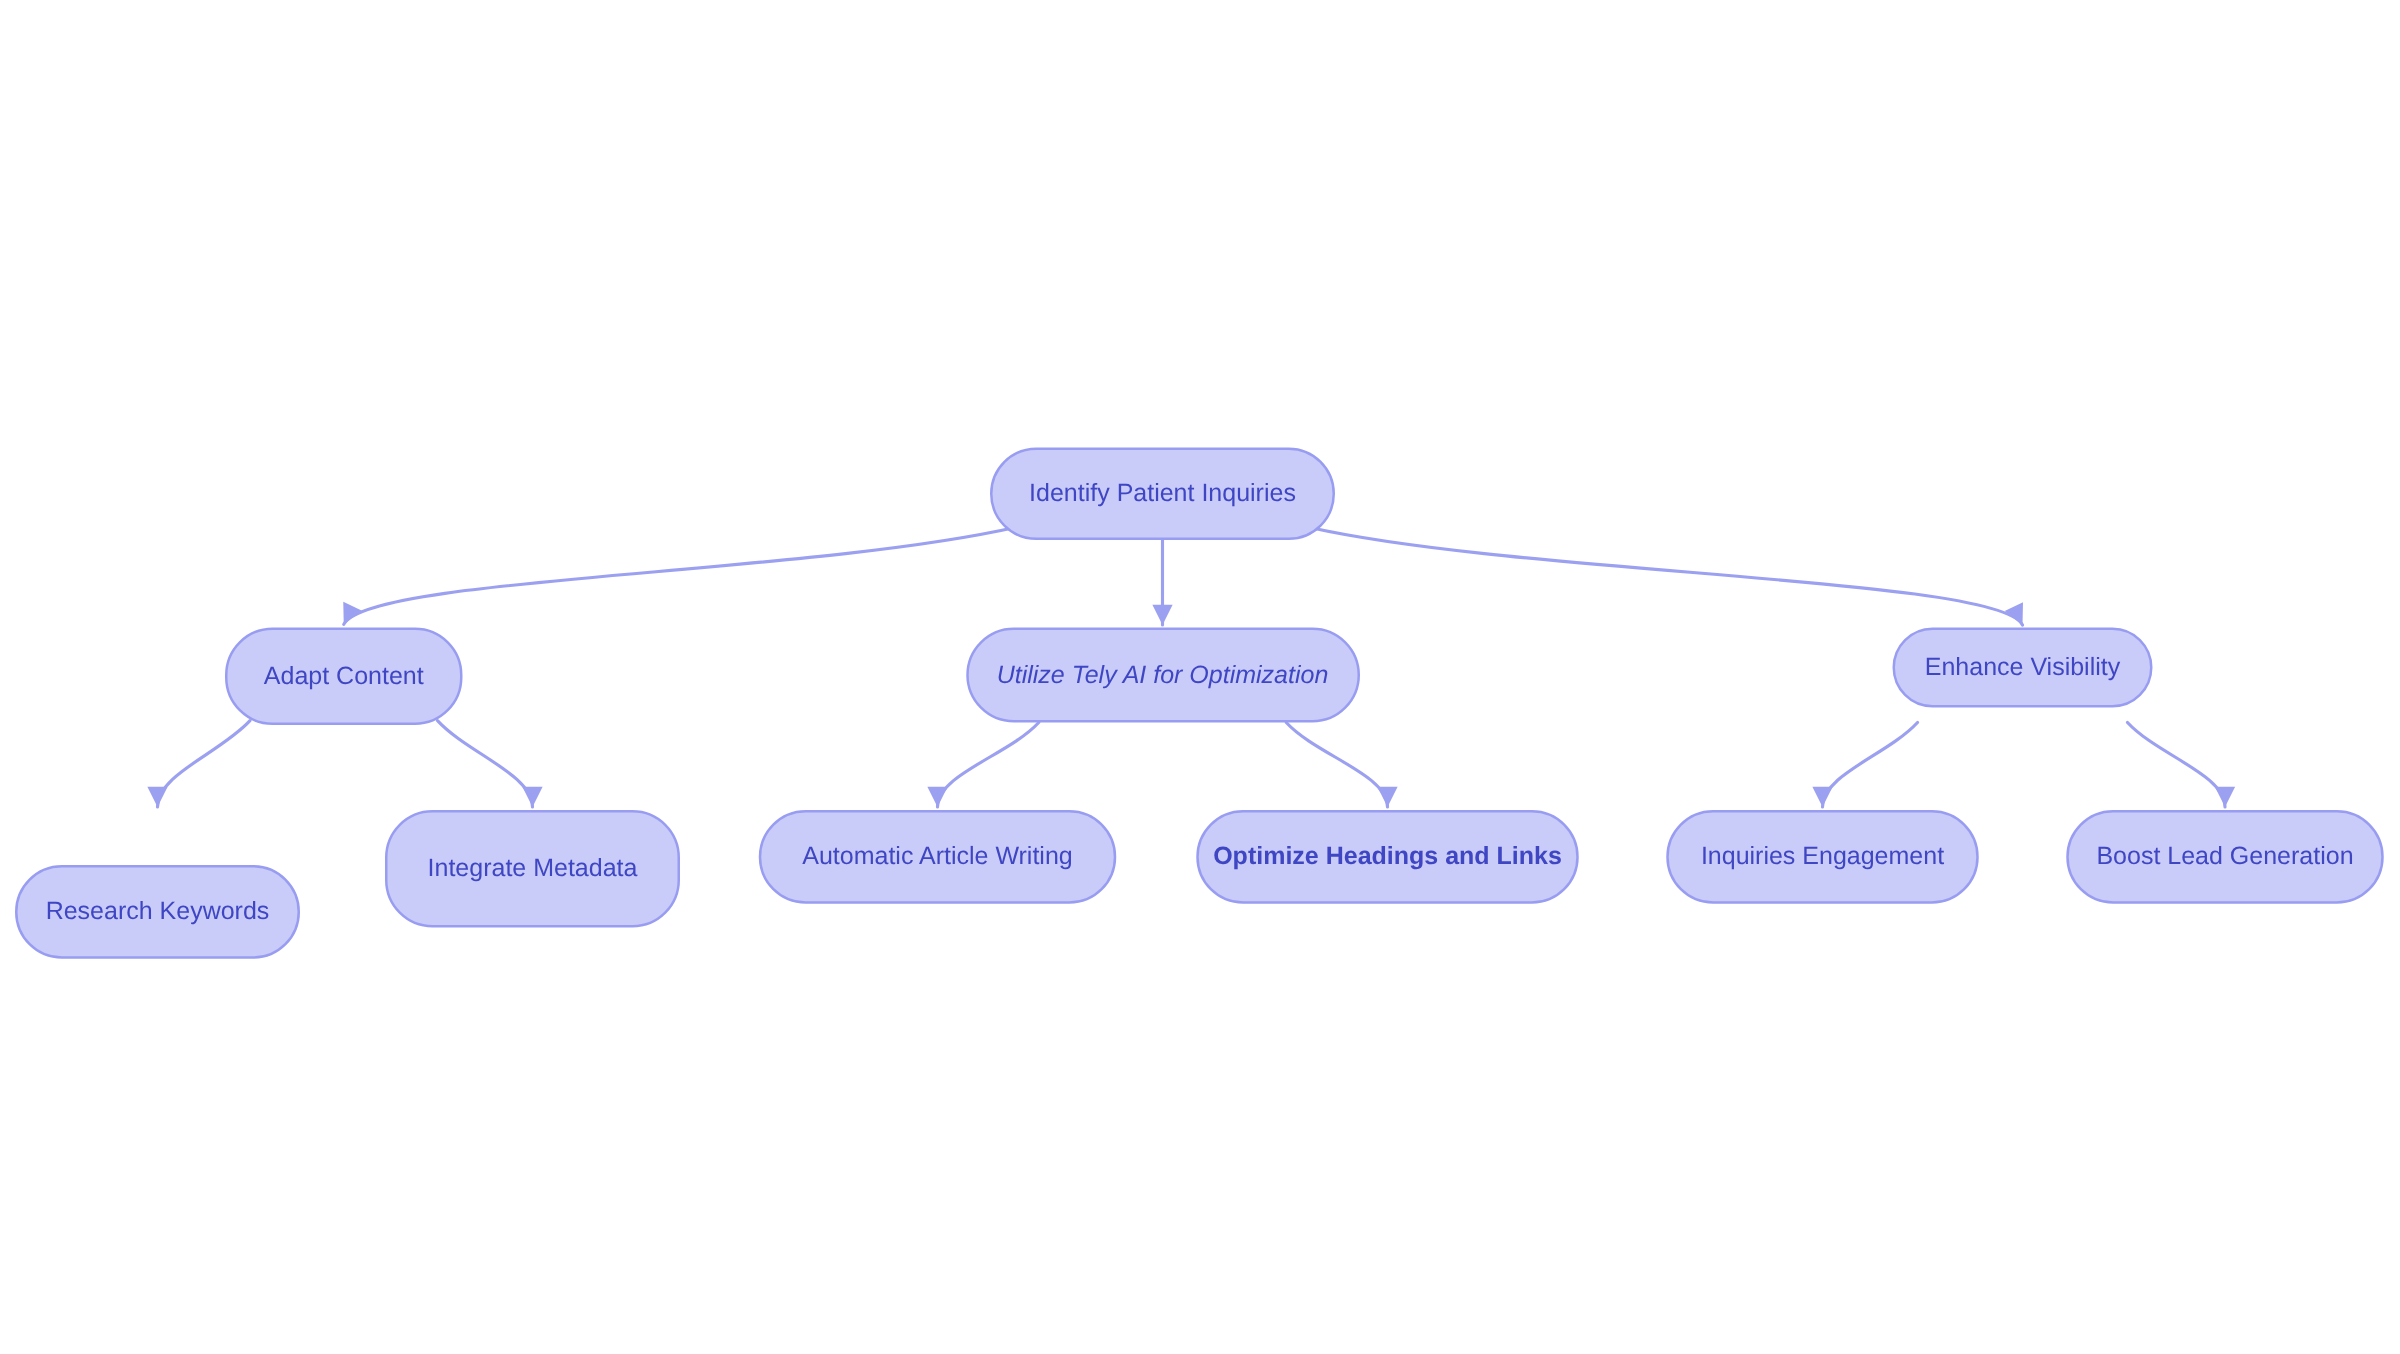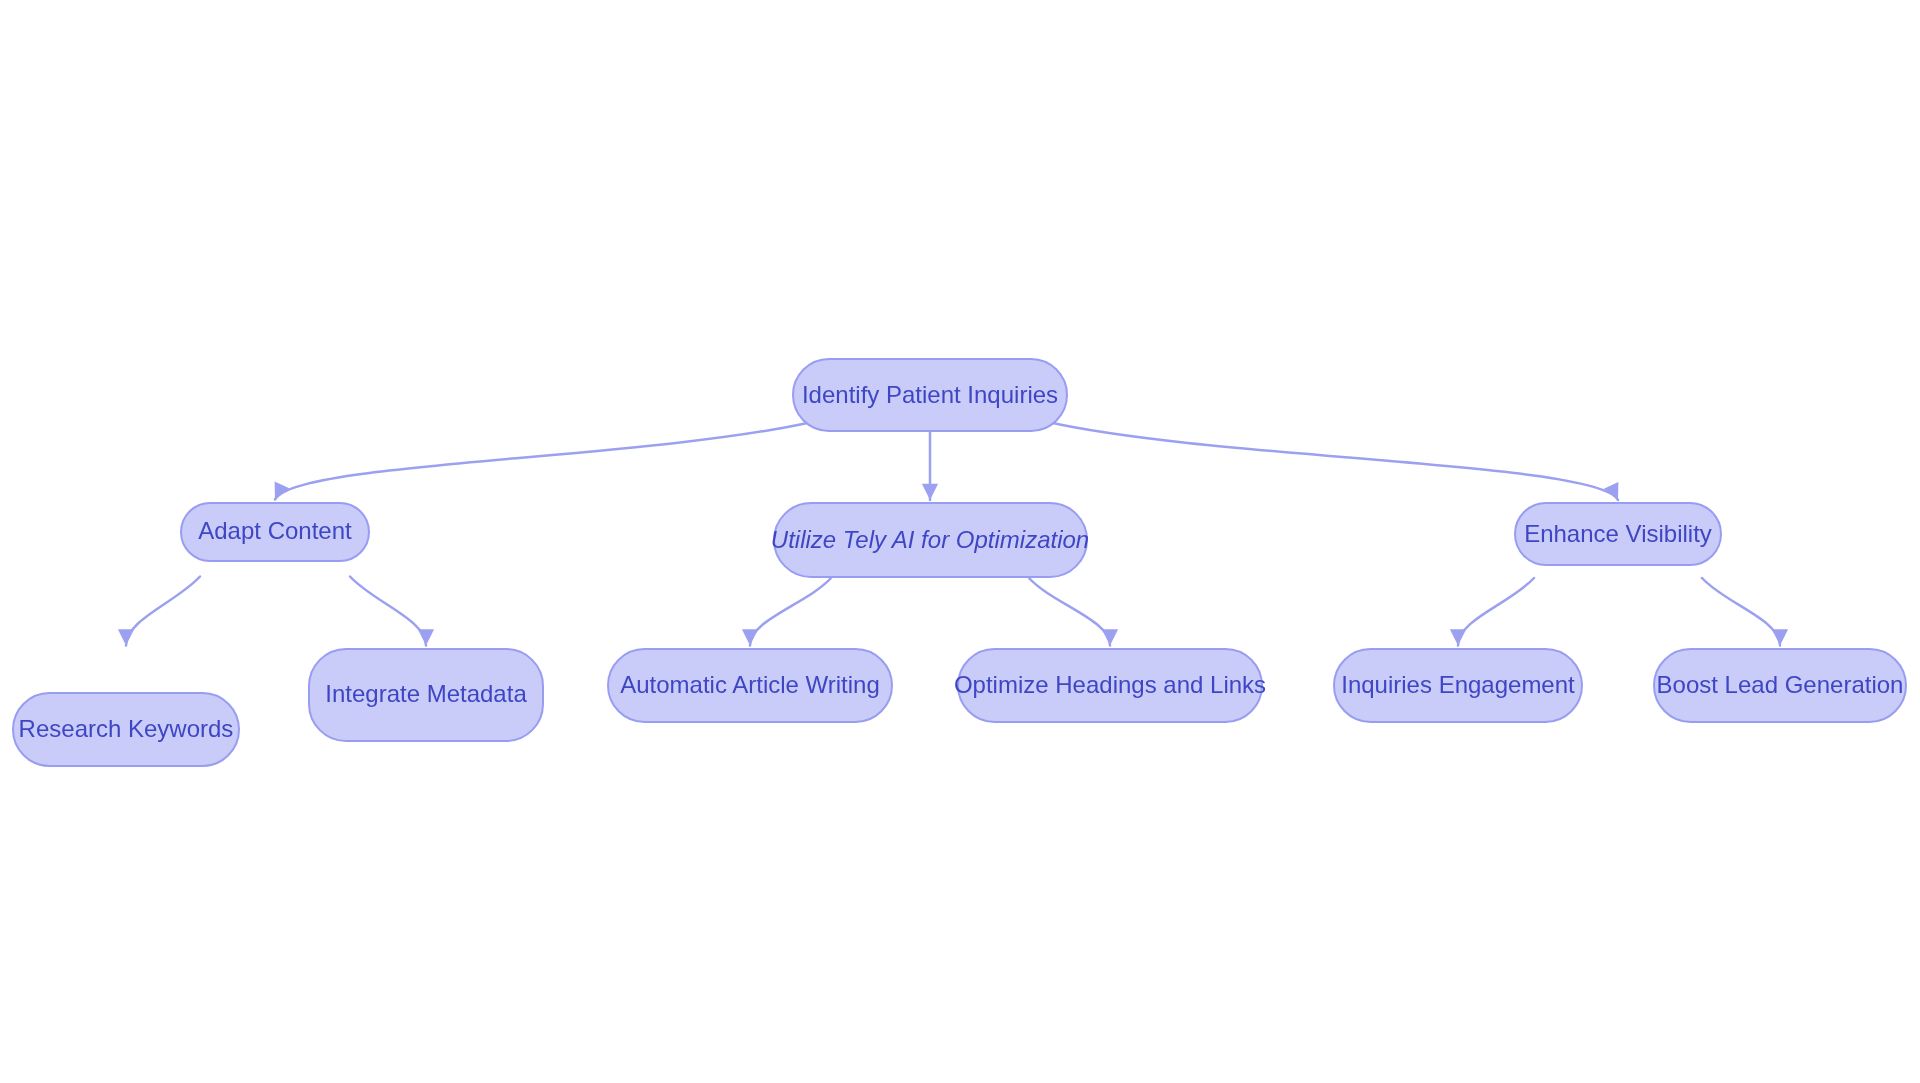--- a/index.html
+++ b/index.html
@@ -28,21 +28,21 @@
   }
   .node {
     position: absolute;
     display: flex;
     align-items: center;
     justify-content: center;
     background: var(--fill, #c9cbf8);
     border: 2px solid var(--border, #989df2);
     border-radius: 38px;
     color: var(--text, #3f46c4);
-    font-size: 24px;
+    font-size: 20px;
     line-height: 1.2;
     text-align: center;
     white-space: nowrap;
   }
 </style>
 </head>
 <body>
 
 <div class="canvas" style="--bg: #ffffff; --fill: #c9cbf8; --border: #989df2; --text: #3f46c4; --edge: #9ca0f0;">
   <svg id="edges" width="1920" height="1083" viewBox="0 0 1920 1083" xmlns="http://www.w3.org/2000/svg">
@@ -58,39 +58,39 @@
       <path d="M 350 576.5 C 374 602.5, 426 619.5, 426 645.5" class="edge" marker-end="url(#arrowhead)"></path>
       <path d="M 831 578 C 807 604, 750 619.5, 750 645.5" class="edge" marker-end="url(#arrowhead)"></path>
       <path d="M 1029 578 C 1053 604, 1110 619.5, 1110 645.5" class="edge" marker-end="url(#arrowhead)"></path>
       <path d="M 1534 578 C 1510 604, 1458 619.5, 1458 645.5" class="edge" marker-end="url(#arrowhead)"></path>
       <path d="M 1702 578 C 1726 604, 1780 619.5, 1780 645.5" class="edge" marker-end="url(#arrowhead)"></path>
     </svg>
   <div id="nodes">
       <div class="node" style="left: 792px; top: 358px; width: 276px; height: 74px;">
         <span>Identify Patient Inquiries</span>
       </div>
-      <div class="node" style="left: 180px; top: 501.5px; width: 190px; height: 60px;">
+      <div class="node" style="left: 180px; top: 501.5px; width: 190px; height: 78px;">
         <span>Adapt Content</span>
       </div>
       <div class="node" style="left: 772.5px; top: 502px; width: 315px; height: 76px; font-style: italic;">
         <span>Utilize Tely AI for Optimization</span>
       </div>
       <div class="node" style="left: 1514px; top: 502px; width: 208px; height: 64px;">
         <span>Enhance Visibility</span>
       </div>
       <div class="node" style="left: 12px; top: 647.5px; width: 228px; height: 75px; margin-top: 44px;">
         <span>Research Keywords</span>
       </div>
       <div class="node" style="left: 308px; top: 647.5px; width: 236px; height: 94px;">
         <span>Integrate Metadata</span>
       </div>
       <div class="node" style="left: 607px; top: 647.5px; width: 286px; height: 75px;">
         <span>Automatic Article Writing</span>
       </div>
-      <div class="node" style="left: 957px; top: 647.5px; width: 306px; height: 75px;">
+      <div class="node" style="left: 957px; top: 647.5px; width: 306px; height: 75px; font-weight: bold;">
         <span>Optimize Headings and Links</span>
       </div>
       <div class="node" style="left: 1333px; top: 647.5px; width: 250px; height: 75px;">
         <span>Inquiries Engagement</span>
       </div>
       <div class="node" style="left: 1653px; top: 647.5px; width: 254px; height: 75px;">
         <span>Boost Lead Generation</span>
       </div>
     </div>
 </div>

